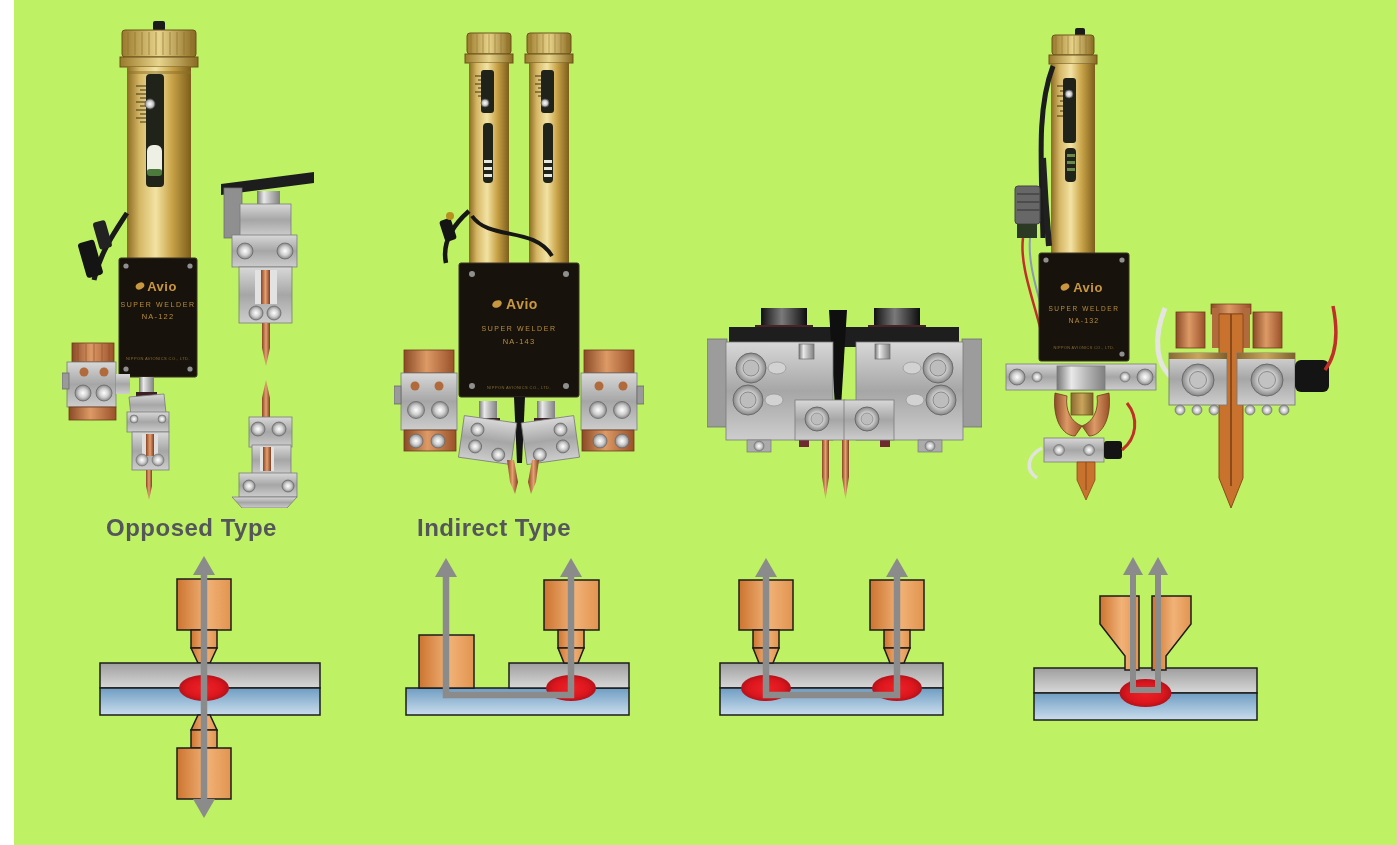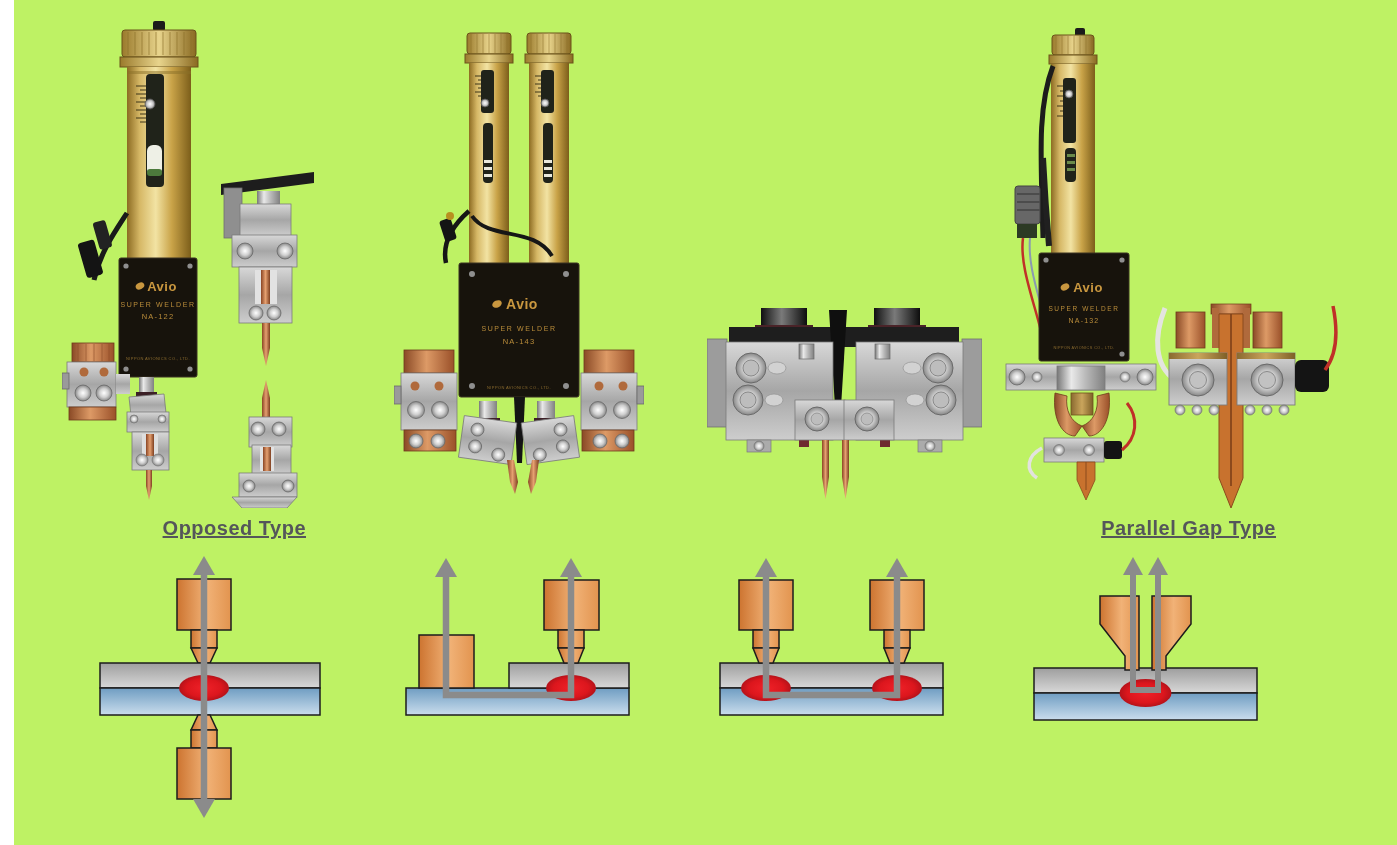--- a/index.html
+++ b/index.html
@@ -1,20 +1,20 @@
 <!DOCTYPE html>
 <html><head>
 <meta charset="utf-8">
 <style>
   html,body{margin:0;padding:0;background:#ffffff;}
   #stage{position:relative;width:1397px;height:845px;background:#bef264;overflow:hidden;
          font-family:"Liberation Sans", sans-serif;margin-left:14px;}
   .photo,.diagram{position:absolute;}
-  .col-label{position:absolute;top:512px;height:32px;line-height:32px;text-align:right;
-             font-weight:bold;font-size:20px;color:#54565a;letter-spacing:.5px;text-decoration:underline;}
+  .col-label{position:absolute;top:512px;height:32px;line-height:32px;text-align:left;
+             font-weight:bold;font-size:24px;color:#54565a;letter-spacing:.5px;}
   svg text{font-family:"Liberation Sans", sans-serif;}
   .plate-logo{fill:#c9973f;font-weight:bold;font-size:13px;letter-spacing:.5px;}
   .plate-line{fill:#b98c3a;font-size:7px;letter-spacing:1.6px;}
   .plate-model{fill:#b98c3a;font-size:7.5px;letter-spacing:1.2px;}
   .plate-co{fill:#8a6a2e;font-size:4px;letter-spacing:.4px;}
   .outline{stroke:#1c1c1c;stroke-width:1.5;}
 </style>
 </head>
 <body>
 
@@ -386,21 +386,21 @@
       <circle cx="217" cy="402" r="5" fill="url(#rScrew)" stroke="#777" stroke-width=".7"></circle>
       <circle cx="253" cy="402" r="5" fill="url(#rScrew)" stroke="#777" stroke-width=".7"></circle>
       <circle cx="270" cy="402" r="5" fill="url(#rScrew)" stroke="#777" stroke-width=".7"></circle>
       <circle cx="287" cy="402" r="5" fill="url(#rScrew)" stroke="#777" stroke-width=".7"></circle>
       <rect x="298" y="352" width="34" height="32" rx="6" fill="#141414"></rect>
       <path d="M328 362 C342 344,340 318,336 298" stroke="#c03028" stroke-width="3.5" fill="none"></path>
     </g>
   </svg>
 
   <div class="col-label" style="left:92px;width:200px">Opposed Type</div>
-  <div class="col-label" style="left:1012px;width:250px">Parallel Gap Type</div>
+  <div class="col-label" style="left:403px;width:200px">Indirect Type</div>
 
   <svg class="diagram" style="left:75px;top:552px" width="245" height="285" viewBox="0 0 245 285">
     <g>
       <rect x="88" y="27" width="54" height="51" fill="url(#gElectrode)" class="outline"></rect>
       <rect x="102" y="78" width="26" height="18" fill="url(#gElectrode)" class="outline"></rect>
       <polygon points="102,96 128,96 121,111 109,111" fill="url(#gElectrode)" class="outline"></polygon>
     </g>
     <rect x="11" y="111" width="220" height="25" fill="url(#gGrayPlate)" class="outline"></rect>
     <rect x="11" y="136" width="220" height="27" fill="url(#gBluePlate)" class="outline"></rect>
     <ellipse cx="115" cy="136" rx="25" ry="13" fill="url(#rNugget)"></ellipse>

